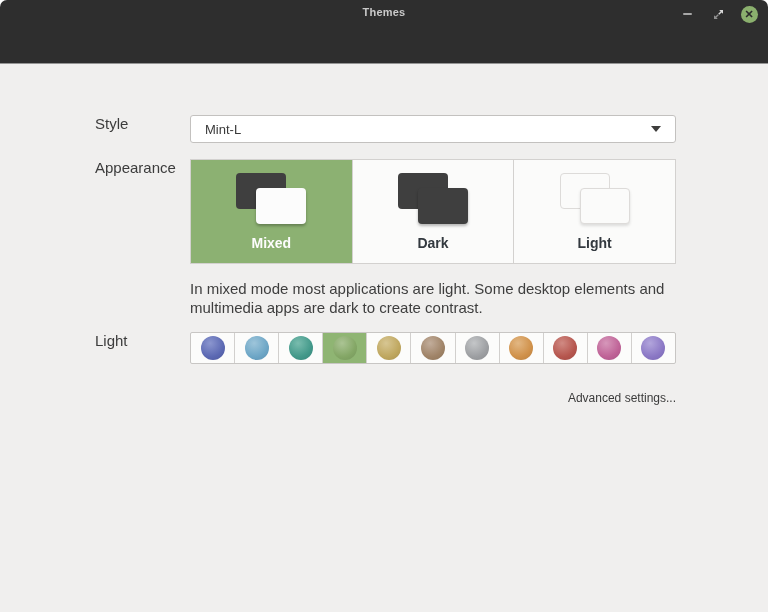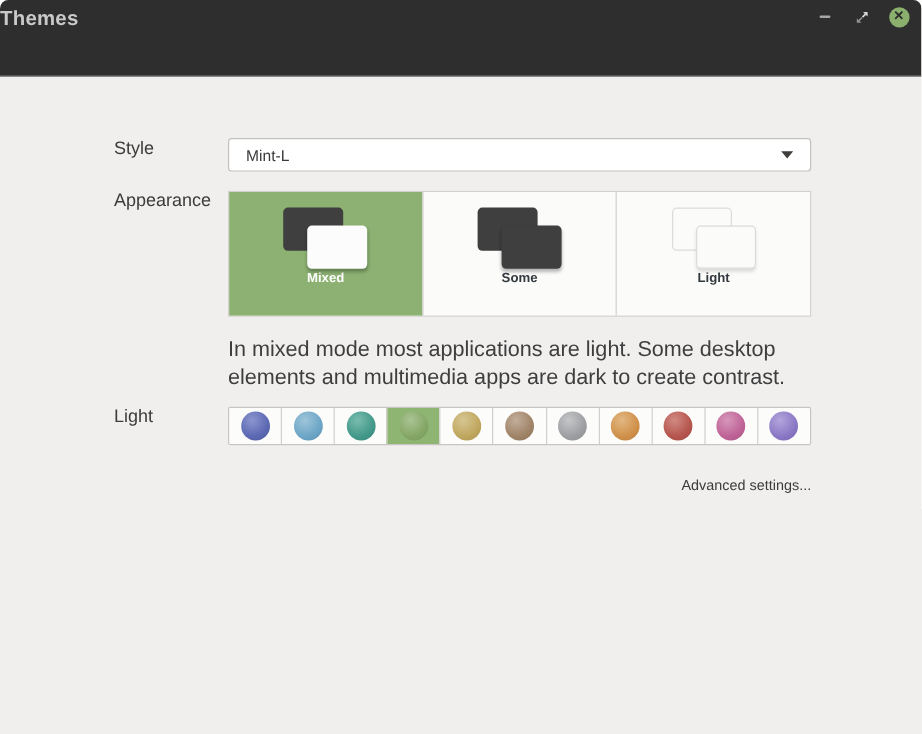--- a/index.html
+++ b/index.html
@@ -16,23 +16,23 @@
   
   .titlebar {
     position: relative;
     height: 64px;
     background: #2e2e2e;
     border-bottom: 1px solid #949494;
   }
   .titlebar-title {
     position: absolute;
     left: 0; right: 0; top: 6px;
-    text-align: left;
+    text-align: center;
     color: #c9c9c9;
-    font-size: 17px;
+    font-size: 11px;
     font-weight: bold;
     letter-spacing: 0.2px;
   }
   .titlebar-controls {
     position: absolute;
     right: 10px; top: 5px;
     display: flex;
     align-items: center;
     gap: 13px;
     height: 18px;
@@ -108,22 +108,22 @@
     display: flex;
     flex-direction: column;
     align-items: center;
     padding-top: 13px;
     cursor: default;
   }
   .appearance-card + .appearance-card { border-left: 1px solid #d3d1cf; }
   .appearance-card.selected { background: #8cb172; }
   .card-label {
     margin-top: auto;
-    padding-bottom: 25px;
-    font-size: 11px;
+    padding-bottom: 12px;
+    font-size: 14px;
     font-weight: bold;
     color: #33393f;
   }
   .appearance-card.selected .card-label { color: #fdfdfd; }
 
   .mini-stack { position: relative; width: 70px; height: 52px; }
   .mini-win {
     position: absolute;
     width: 50px; height: 36px;
     border-radius: 4px;
@@ -132,21 +132,21 @@
   .mini-front { left: 20px; top: 15px; box-shadow: 0 2px 3px rgba(0,0,0,0.28); }
   .mini-dark  { background: #3f3f3f; }
   .mini-light { background: #fcfcfc; }
   .mini-light-bordered { background: #fbfbfa; border: 1px solid #dddbd9; box-shadow: none; }
   .mini-front.mini-light-bordered { box-shadow: 0 2px 3px rgba(0,0,0,0.12); }
 
   
   .description {
     margin: 16px 0 0 95px;
     width: 486px;
-    font-size: 18px;
+    font-size: 15px;
     line-height: 1.25;
     color: #3e3e3e;
   }
 
   
   .row-color { margin-top: 14px; }
   .swatch-strip {
     display: flex;
     height: 32px;
     border: 1px solid #c8c6c4;
@@ -225,21 +225,21 @@
               <div class="mini-win mini-front mini-light"></div>
             </div>
             <div class="card-label">Mixed</div>
           </div>
 
           <div class="appearance-card">
             <div class="mini-stack">
               <div class="mini-win mini-back mini-dark"></div>
               <div class="mini-win mini-front mini-dark"></div>
             </div>
-            <div class="card-label">Some</div>
+            <div class="card-label">Dark</div>
           </div>
 
           <div class="appearance-card">
             <div class="mini-stack">
               <div class="mini-win mini-back mini-light-bordered"></div>
               <div class="mini-win mini-front mini-light-bordered"></div>
             </div>
             <div class="card-label">Light</div>
           </div>
 

